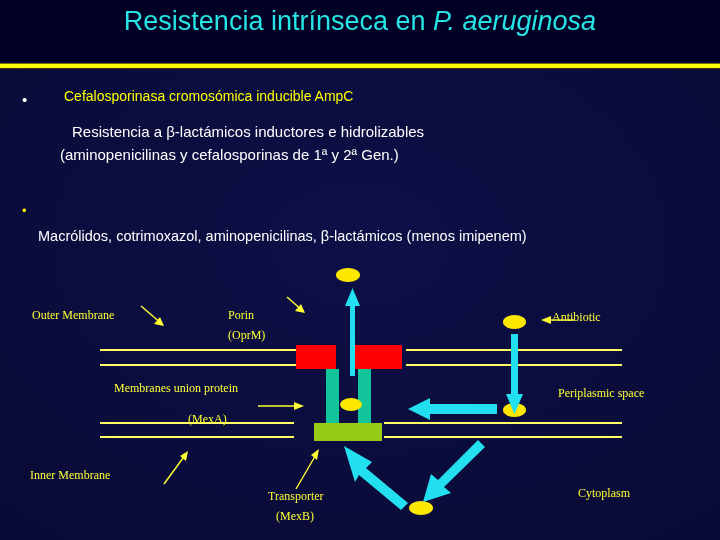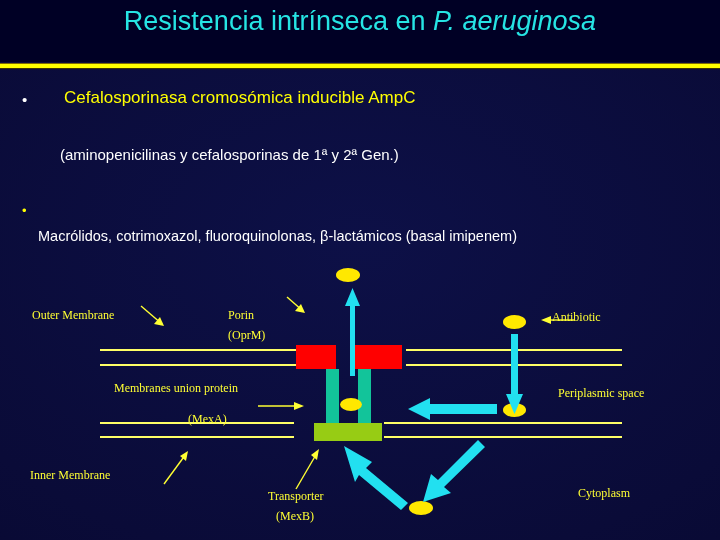--- a/index.html
+++ b/index.html
@@ -34,21 +34,21 @@
     background:linear-gradient(to bottom,#7d6b00 0%,#7d6b00 22%,#ffff00 22%,#ffff00 78%,#3a3200 78%,#3a3200 100%);
   }
 
   
   .bullet-dot{
     position:absolute;color:#ffffff;font-size:15px;line-height:1;
   }
   .b1-dot{left:22px;top:92px;}
   .b2-dot{left:22px;top:204px;color:#ffff00;font-size:13px;}
   .head-yellow{
-    position:absolute;color:#ffff00;font-size:17px;white-space:nowrap;
+    position:absolute;color:#ffff00;font-size:14px;white-space:nowrap;
   }
   .sub-white{
     position:absolute;color:#ffffff;font-size:15px;white-space:nowrap;
   }
   #b1-head{left:64px;top:88px;}
   #b1-l1{left:72px;top:123px;}
   #b1-l2{left:60px;top:146px;}
   #b2-head{left:38px;top:198px;}
   #b2-l1{left:38px;top:228px;font-size:14.5px;}
 
@@ -80,24 +80,25 @@
 
 <div id="slide">
 
   <div id="title-bar">
     <div id="page-title"><span>Resistencia intrínseca en </span><span class="sp">P. aeruginosa</span></div>
   </div>
   <div id="divider"></div>
 
   <div class="bullet-dot b1-dot">•</div>
   <div class="head-yellow" id="b1-head">Cefalosporinasa cromosómica inducible AmpC</div>
+  <div class="sub-white" id="b1-l1">Resistencia a β-lactámicos inductores e hidrolizables</div>
   <div class="sub-white" id="b1-l2">(aminopenicilinas y cefalosporinas de 1ª y 2ª Gen.)</div>
 
   <div class="bullet-dot b2-dot">•</div>
-  <div class="sub-white" id="b2-l1">Macrólidos, cotrimoxazol, fluoroquinolonas, β-lactámicos (basal imipenem)</div>
+  <div class="sub-white" id="b2-l1">Macrólidos, cotrimoxazol, aminopenicilinas, β-lactámicos (menos imipenem)</div>
 
   <div id="diagram">
 
     <div class="mline" style="left:100px;top:91px;width:202px;"></div>
     <div class="mline" style="left:100px;top:106px;width:202px;"></div>
     <div class="mline" style="left:406px;top:91px;width:216px;"></div>
     <div class="mline" style="left:406px;top:106px;width:216px;"></div>
 
     <div class="mline" style="left:100px;top:164px;width:194px;"></div>
     <div class="mline" style="left:100px;top:178px;width:194px;"></div>

